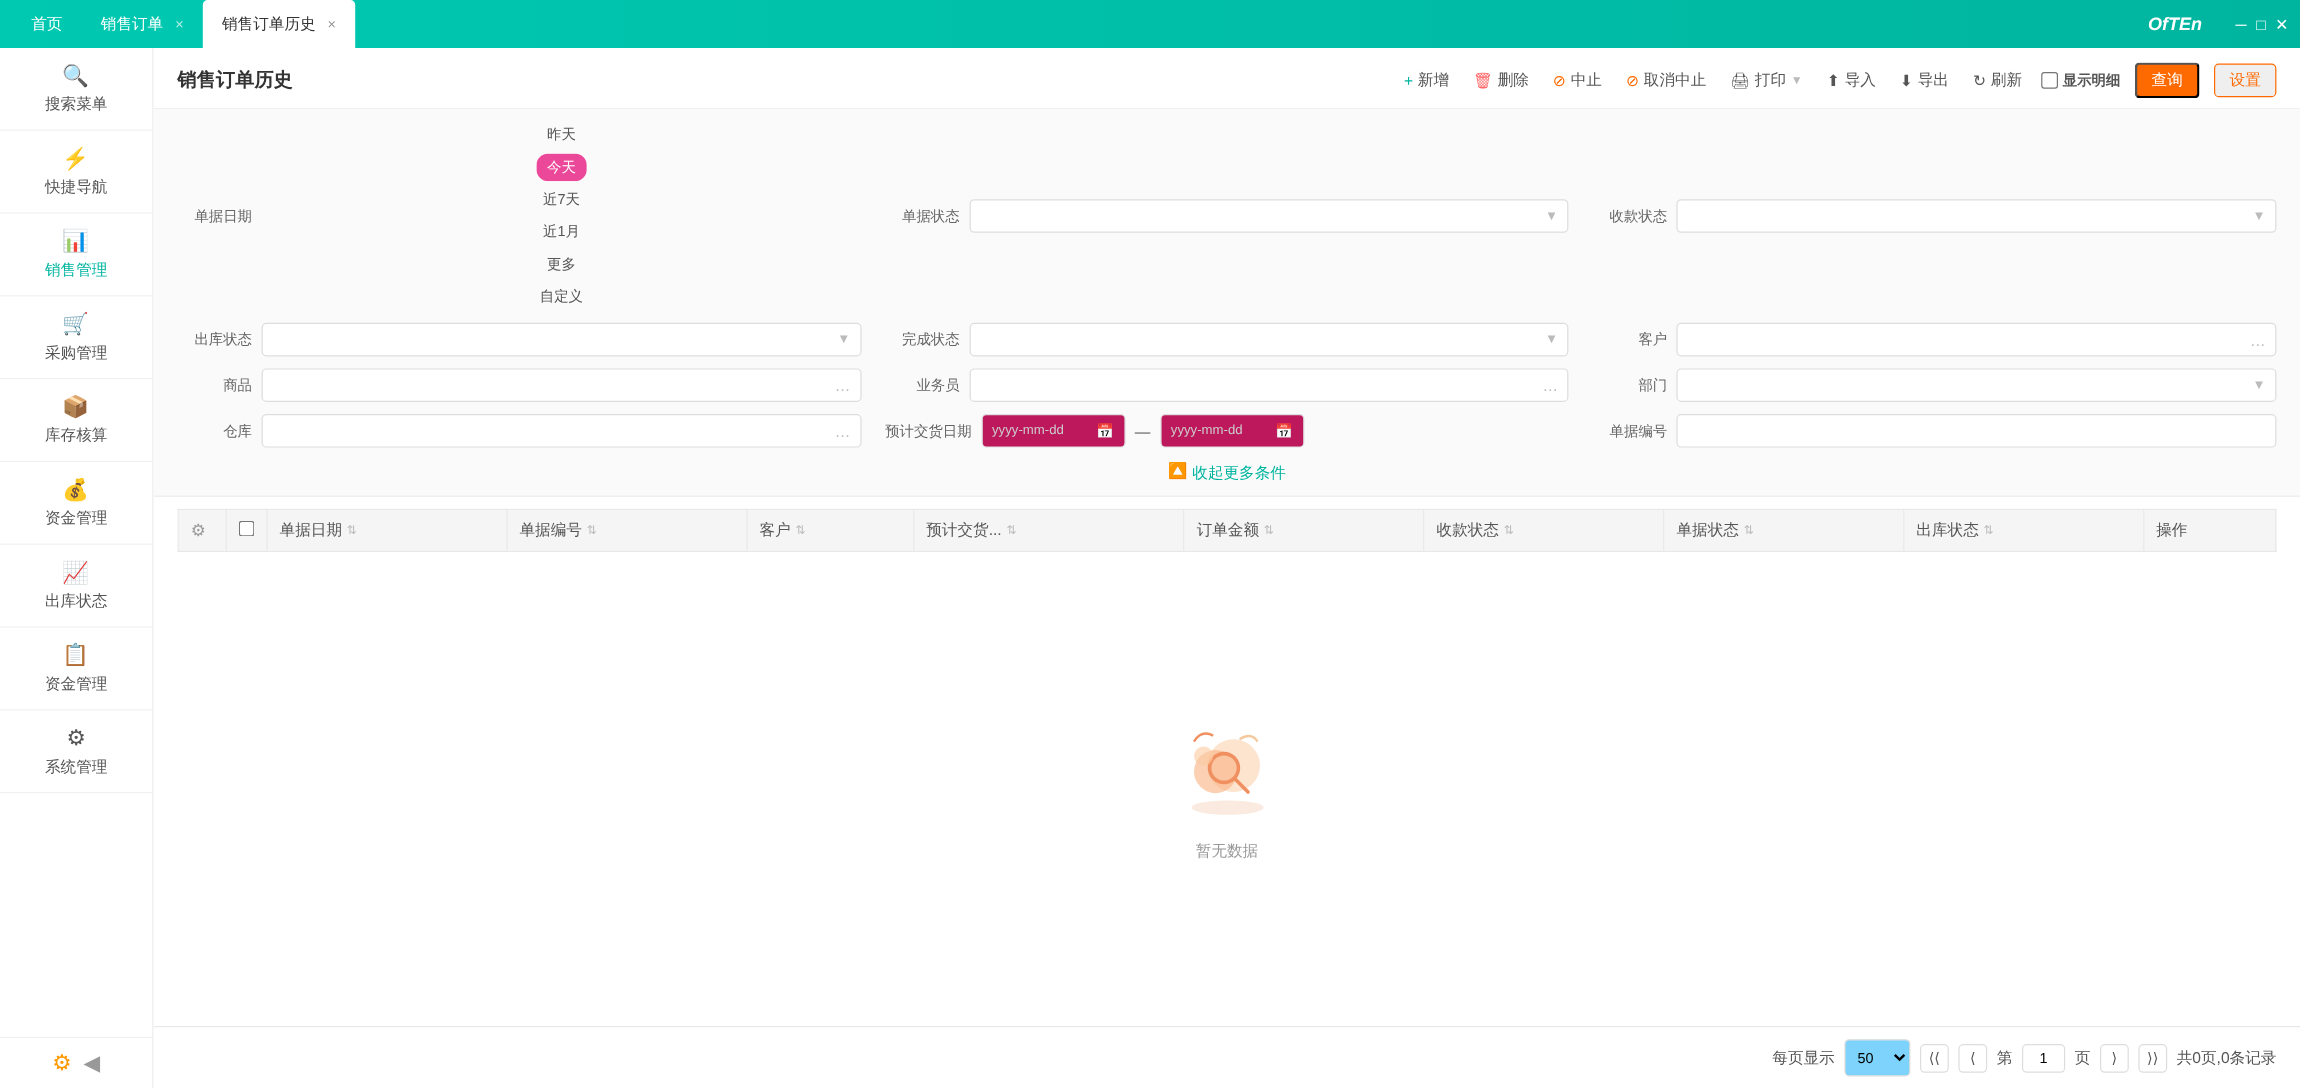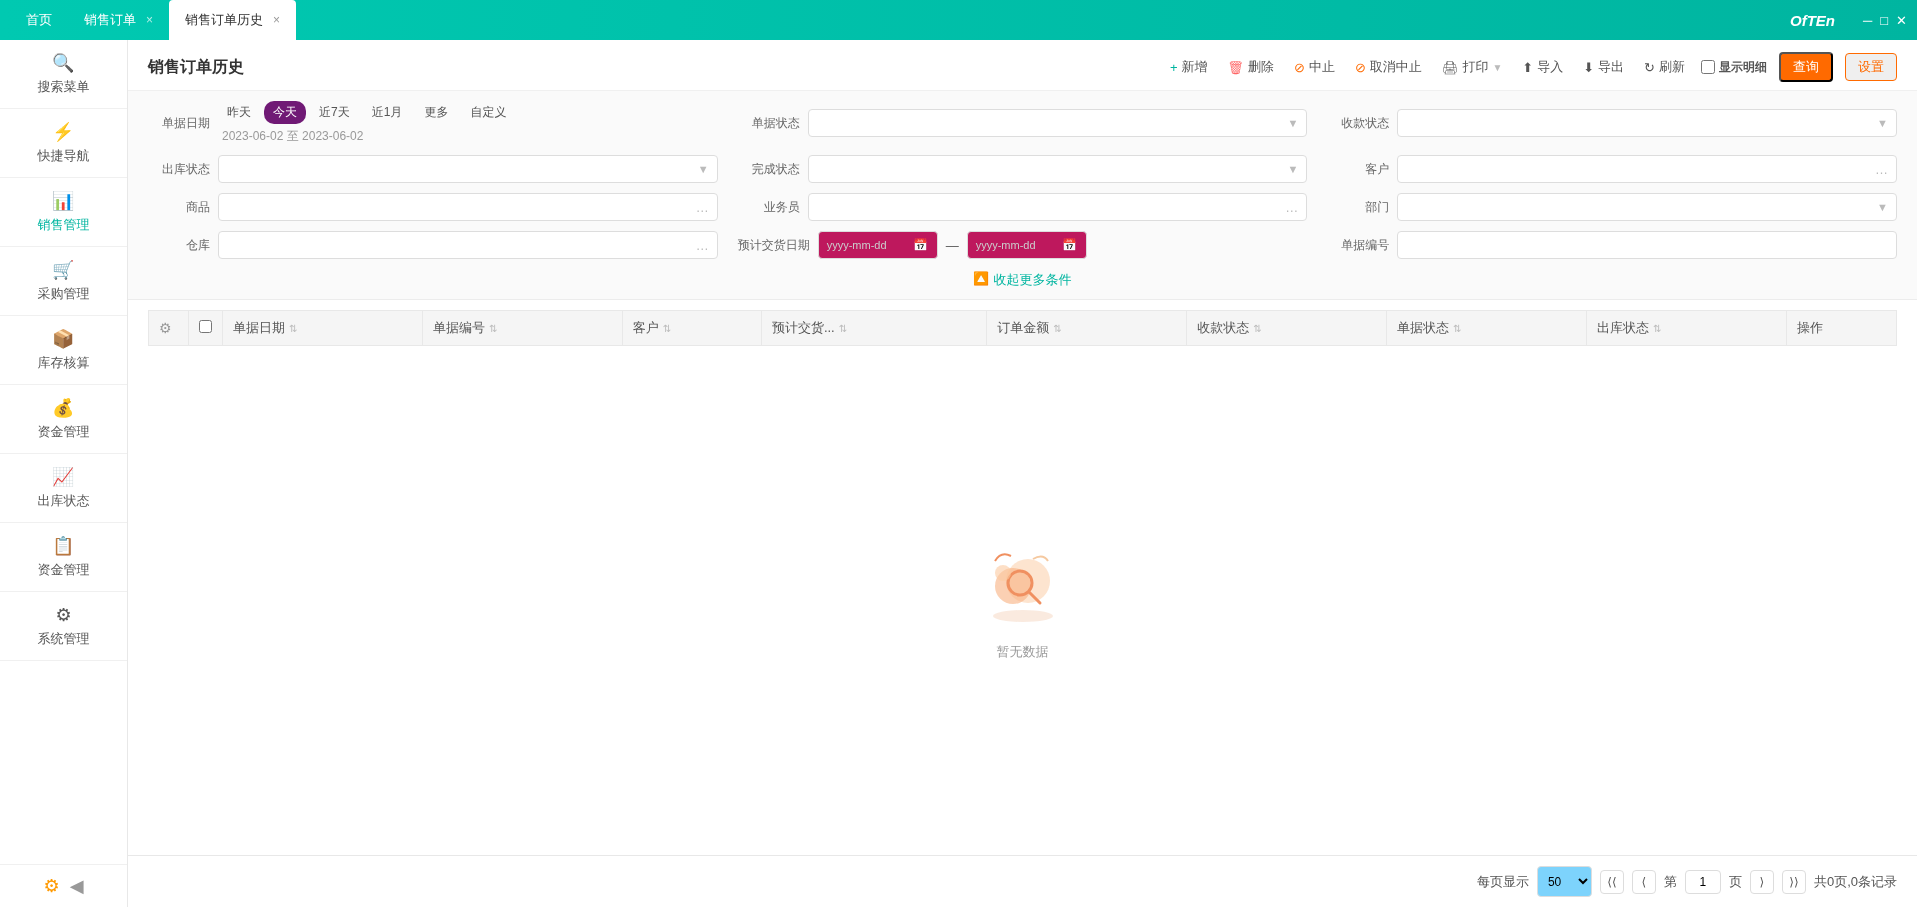--- a/index.html
+++ b/index.html
@@ -152,31 +152,32 @@
       color: #666;
       font-size: 12px;
       flex-shrink: 0;
       text-align: right;
       padding-right: 8px;
     }
     .date-quick-btns {
       display: flex;
       align-items: center;
       gap: 4px;
+      flex-direction: column;
     }
     .date-quick-btn {
       padding: 2px 8px;
       border-radius: 10px;
       cursor: pointer;
       font-size: 12px;
       color: #555;
       border: 1px solid transparent;
     }
     .date-quick-btn.active {
-      background: #701a75;
+      background: #ec4899;
       color: #fff;
       border-radius: 10px;
     }
     .date-range-text {
       font-size: 12px;
       color: #999;
       margin-left: 4px;
     }
     .filter-select {
       display: flex;
@@ -454,21 +455,20 @@
           <span class="filter-label">单据日期</span>
           <div style="display:flex;flex-direction:column;gap:4px;flex:1;">
             <div class="date-quick-btns">
               <span class="date-quick-btn">昨天</span>
               <span class="date-quick-btn active">今天</span>
               <span class="date-quick-btn">近7天</span>
               <span class="date-quick-btn">近1月</span>
               <span class="date-quick-btn">更多</span>
               <span class="date-quick-btn">自定义</span>
             </div>
-            <span class="date-range-text">2023-06-02 至 2023-06-02</span>
           </div>
         </div>
 
         <div class="filter-cell">
           <span class="filter-label">单据状态</span>
           <div class="filter-select" style="flex:1;">
             <span style="color:#ccc;font-size:12px;"></span>
             <span class="chevron">▼</span>
           </div>
         </div>

